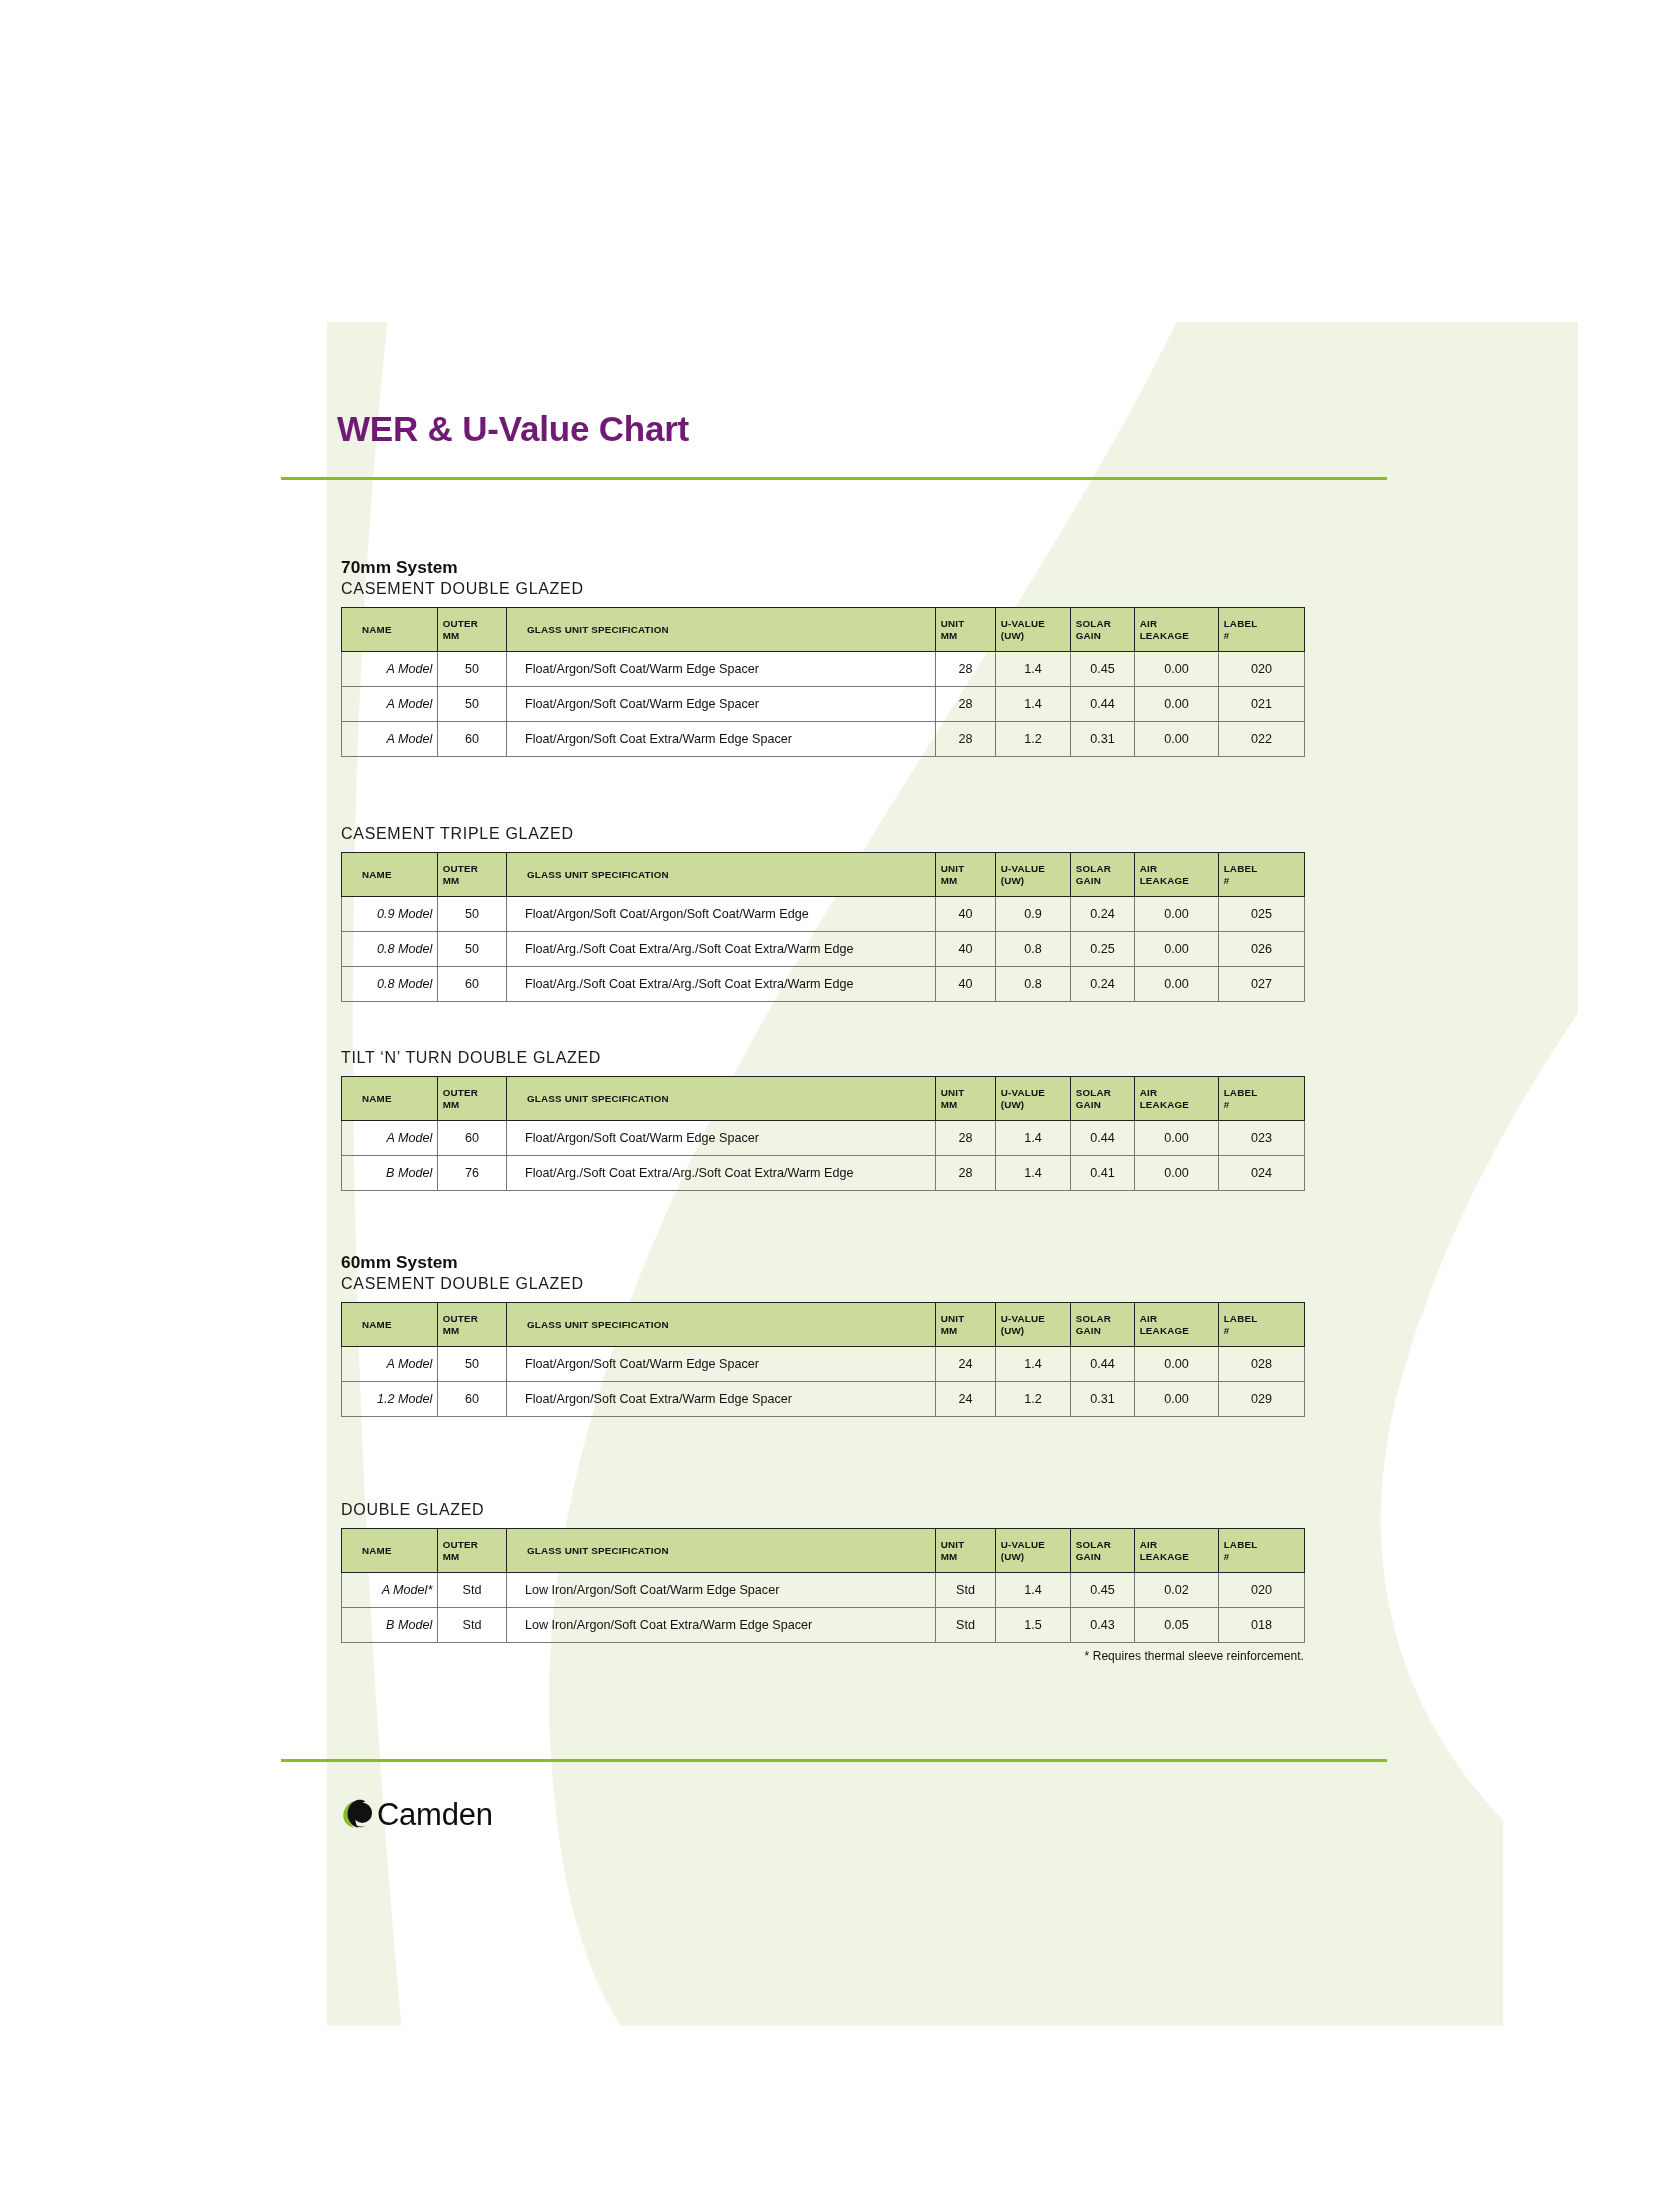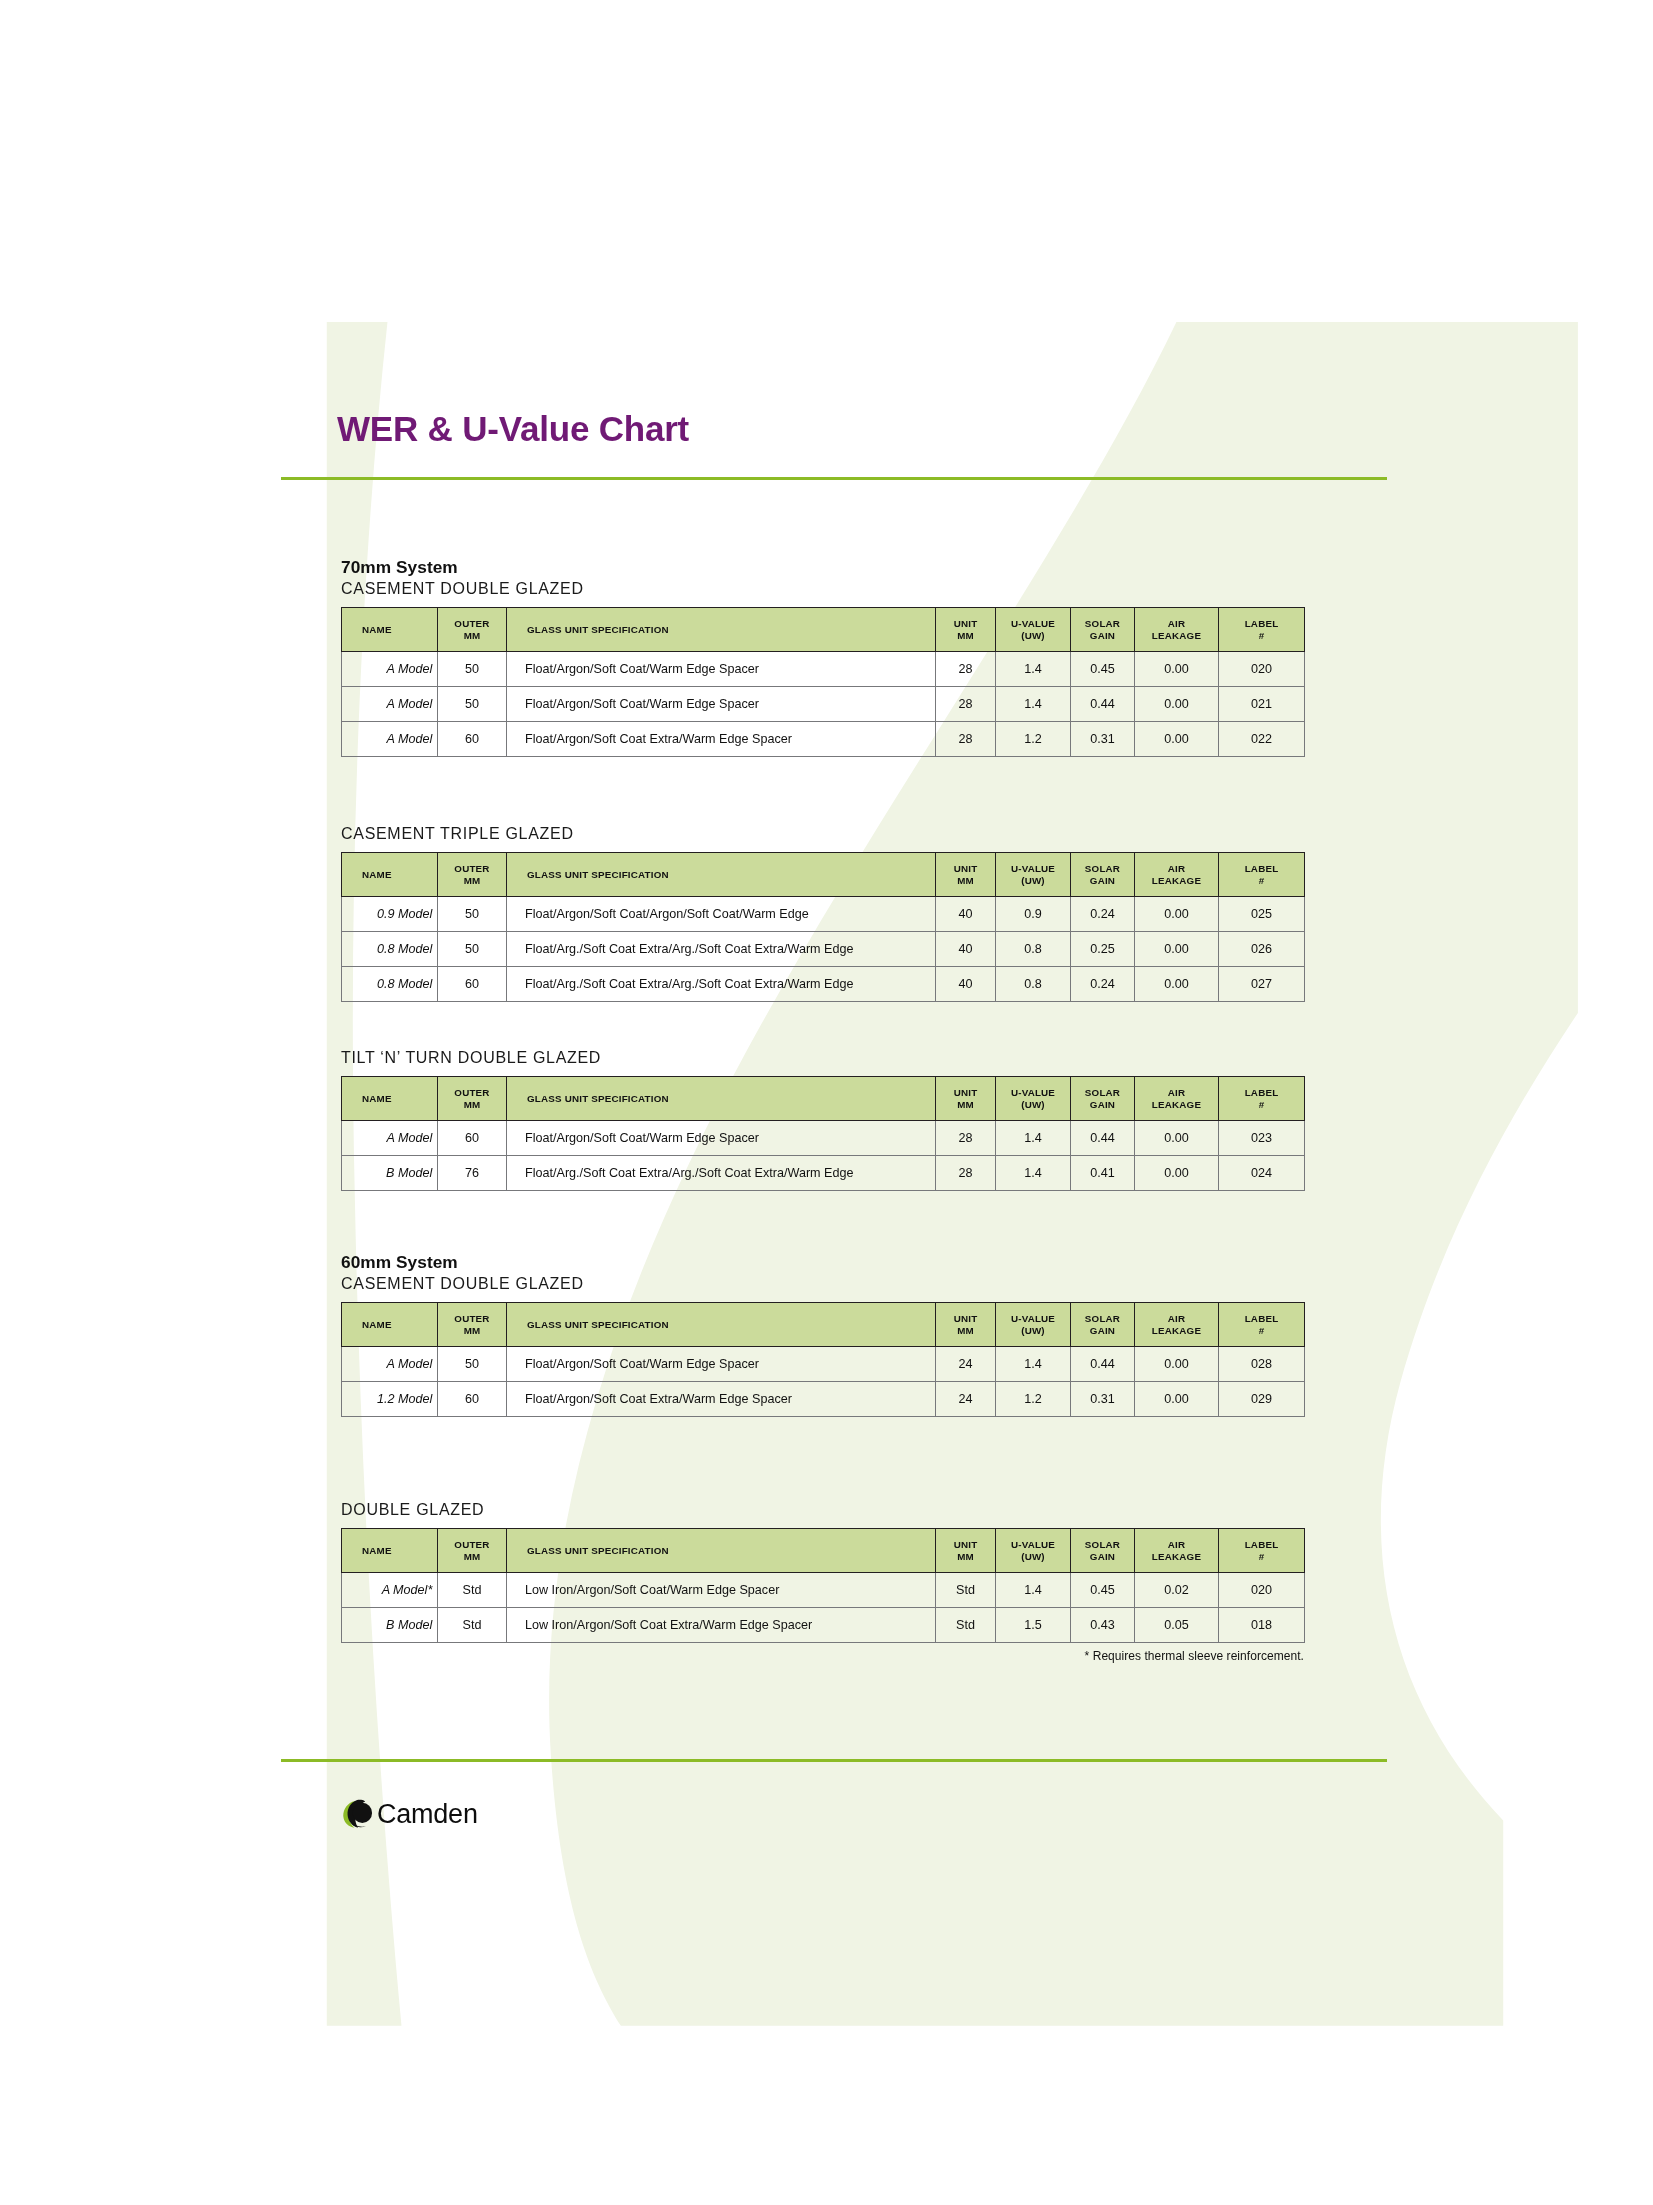--- a/index.html
+++ b/index.html
@@ -102,21 +102,21 @@
     height: 43px;
     vertical-align: middle;
     padding: 0 4.7px;
     line-height: 1.22;
   }
   table.spec thead th.left {
     text-align: left;
     padding-left: 20px;
   }
   table.spec thead th.ctr {
-    text-align: center;
+    text-align: left;
   }
   table.spec tbody td {
     border: 0.9px solid #77787b;
     font-size: 12.6px;
     color: #111111;
     height: 34px;
     vertical-align: middle;
     padding: 0 4.7px;
     line-height: 1.15;
     background: transparent;
@@ -162,21 +162,21 @@
     z-index: 3;
     display: flex;
     align-items: center;
   }
   #footer-logo .mark {
     width: 36px;
     height: 36px;
     flex: 0 0 auto;
   }
   #footer-logo .wordmark {
-    font-size: 27px;
+    font-size: 31px;
     font-weight: normal;
     color: #0d0d0d;
     letter-spacing: -0.2px;
     margin-left: 0.9px;
     line-height: 1;
   }
 </style>
 </head>
 <body>
 

